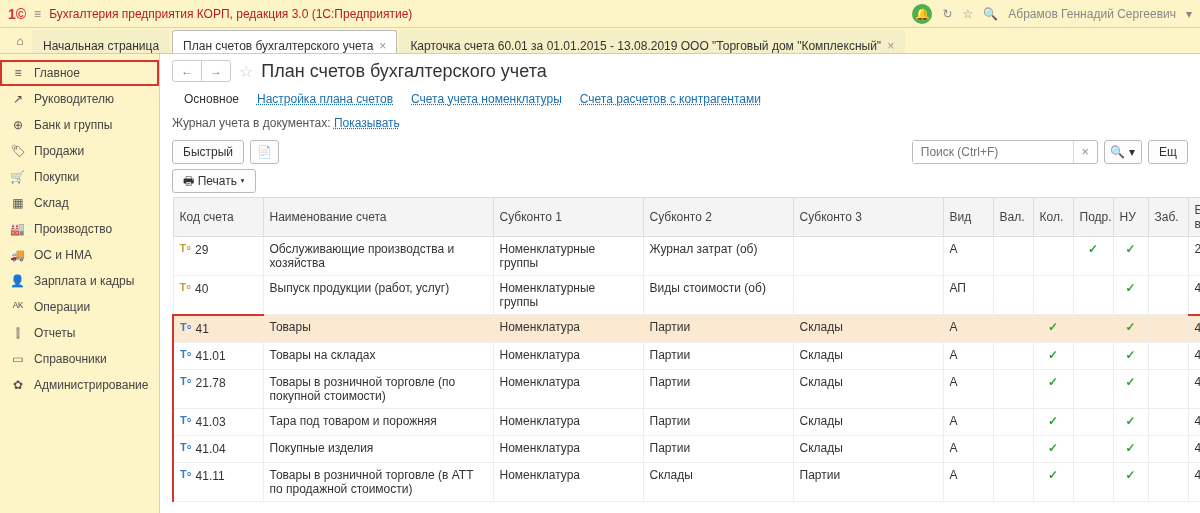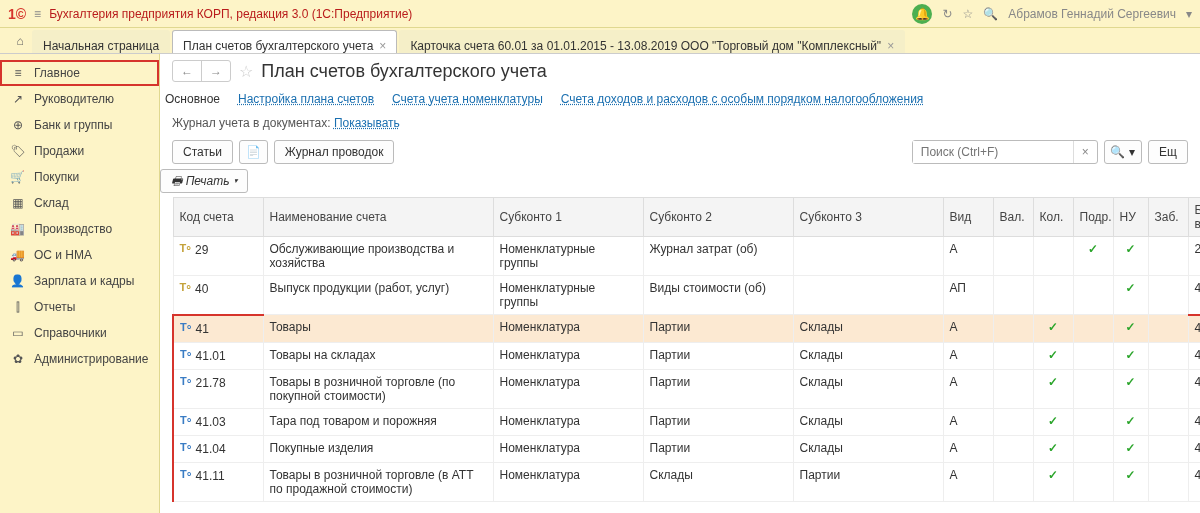--- a/index.html
+++ b/index.html
@@ -20,33 +20,33 @@
 .side-item { display: flex; align-items: center; padding: 6px 10px; color: #444; cursor: pointer; gap: 8px; }
 .side-item.active { border: 2px solid #d6342c; padding: 4px 8px; }
 .side-icon { width: 16px; text-align: center; color: #555; }
 .main { flex: 1; display: flex; flex-direction: column; overflow: hidden; }
 .main-header { padding: 6px 12px; display: flex; align-items: center; gap: 8px; }
 .nav-btns { display: flex; border: 1px solid #ccc; border-radius: 3px; }
 .nav-btn { padding: 3px 8px; color: #888; cursor: pointer; }
 .nav-btn + .nav-btn { border-left: 1px solid #ccc; }
 .star { color: #ccc; font-size: 16px; }
 .page-title { font-size: 18px; color: #333; }
-.link-row { padding: 4px 5px; display: flex; gap: 18px; flex-wrap: wrap; }
+.link-row { padding: 4px 24px; display: flex; gap: 18px; flex-wrap: wrap; }
 .link-row .plain { color: #333; }
 .link-row a { color: #1a6fb0; text-decoration: underline dotted; cursor: pointer; }
 .doc-row { padding: 6px 12px; color: #555; }
 .doc-row a { color: #1a6fb0; text-decoration: underline dotted; cursor: pointer; }
 .toolbar { padding: 4px 12px; display: flex; align-items: center; gap: 6px; }
 .btn { border: 1px solid #bbb; background: #fdfdfd; padding: 4px 10px; border-radius: 3px; cursor: pointer; color: #333; }
 .btn.sm { padding: 4px 6px; }
 .spacer { flex: 1; }
 .search-box { display: flex; border: 1px solid #bbb; border-radius: 3px; }
 .search-box input { border: none; padding: 4px 8px; width: 160px; outline: none; color: #ec4899; }
 .search-box .x { padding: 4px 8px; border-left: 1px solid #ddd; color: #888; cursor: pointer; }
-.print-row { padding: 4px 0; font-style: italic; }
+.print-row { padding: 4px 12px; }
 .table-wrap { flex: 1; overflow: auto; padding: 0 12px; }
 table { width: 100%; border-collapse: collapse; table-layout: fixed; }
 th { background: #f4f4f4; border: 1px solid #ddd; padding: 5px 6px; text-align: left; color: #444; font-weight: normal; position: sticky; top: 0; }
 td { border: 1px solid #eee; padding: 5px 6px; color: #333; vertical-align: top; }
 tr.sel td { background: #fce9d2; }
 .code-cell { display: flex; align-items: center; gap: 4px; }
 .t-icon { color: #3a7cc4; font-size: 11px; font-weight: bold; }
 .t-icon.y { color: #c4a23a; }
 .check { color: #2ba52b; text-align: center; font-weight: bold; }
 .center { text-align: center; }
@@ -116,20 +116,24 @@
       </div>
       <div class="side-item">
         <span class="side-icon">🚚</span>
         <span>ОС и НМА</span>
       </div>
       <div class="side-item">
         <span class="side-icon">👤</span>
         <span>Зарплата и кадры</span>
       </div>
       <div class="side-item">
+        <span class="side-icon">ᴬᴷ</span>
+        <span>Операции</span>
+      </div>
+      <div class="side-item">
         <span class="side-icon">⫿</span>
         <span>Отчеты</span>
       </div>
       <div class="side-item">
         <span class="side-icon">▭</span>
         <span>Справочники</span>
       </div>
       <div class="side-item">
         <span class="side-icon">✿</span>
         <span>Администрирование</span>
@@ -141,30 +145,29 @@
         <span class="nav-btn">←</span>
         <span class="nav-btn">→</span>
       </div>
       <span class="star">☆</span>
       <span class="page-title">План счетов бухгалтерского учета</span>
     </div>
     <div class="link-row">
       <span class="plain">Основное</span>
       <a>Настройка плана счетов</a>
       <a>Счета учета номенклатуры</a>
-      <a>Счета доходов и расходов с особым порядком налогообложения</a>
+      <a>Счета расчетов с контрагентами</a>
     </div>
     <div class="doc-row">
       <span>Журнал учета в документах:</span>
       <a>Показывать</a>
     </div>
     <div class="toolbar">
-      <span class="btn">Статьи</span>
+      <span class="btn">Быстрый</span>
       <span class="btn sm">📄</span>
-      <span class="btn">Журнал проводок</span>
       <span class="spacer"></span>
       <div class="search-box">
         <input placeholder="Поиск (Ctrl+F)" style="">
         <span class="x">×</span>
       </div>
       <span class="btn sm">🔍 ▾</span>
       <span class="btn">Ещ</span>
     </div>
     <div class="print-row">
       <span class="btn">🖶 <span>Печать</span> ▾</span>

